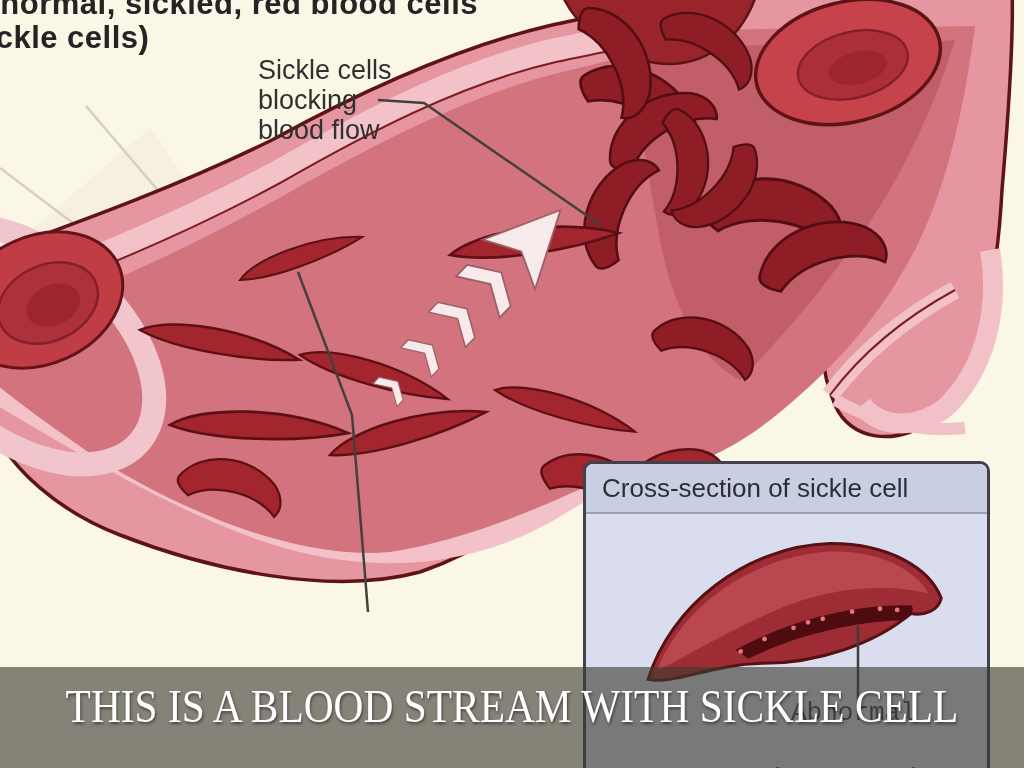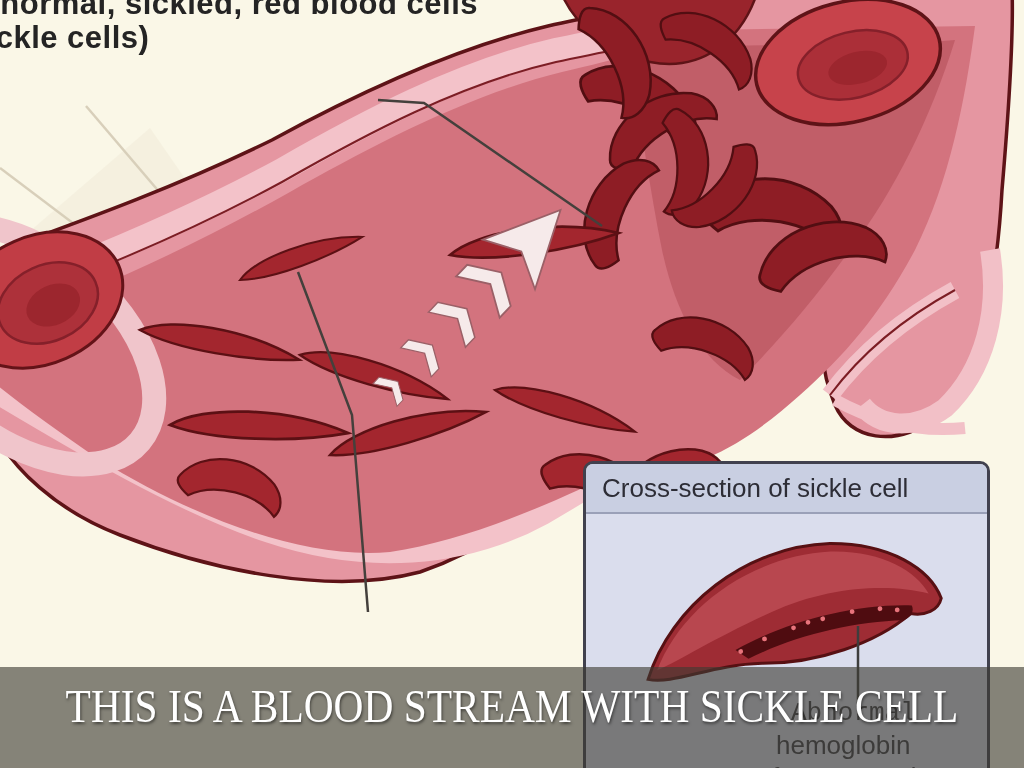--- a/index.html
+++ b/index.html
@@ -160,20 +160,25 @@
       <path d="M 378,100 L 424,103 L 602,226"></path>
       <path d="M 298,272 L 352,415 L 368,612"></path>
     </g>
   </svg>
 
   <div class="heading">
     <div>Abnormal, sickled, red blood cells</div>
     <div>(sickle cells)</div>
   </div>
 
+  <div class="lbl lbl-blocking">
+    <div>Sickle cells</div>
+    <div>blocking</div>
+    <div>blood flow</div>
+  </div>
 
 
   <div class="inset">
     <svg class="inset-svg" width="401" height="301" viewBox="0 0 401 301">
       <g transform="translate(205,140) rotate(-6)">
         <path d="M -150,60 C -120,-10 -40,-62 45,-56 C 105,-50 142,-20 150,10
                  C 146,22 132,26 118,22 C 80,48 20,62 -35,56
                  C -85,52 -125,68 -150,60 Z" fill="#9e2c34" stroke="#571013" stroke-width="3"></path>
         <path d="M -140,52 C -110,-8 -35,-52 45,-48 C 95,-44 128,-20 138,4
                  C 100,-10 40,-14 -20,6 C -75,24 -115,44 -140,52 Z" fill="#b8474f"></path>
@@ -188,20 +193,19 @@
             <circle cx="60" cy="14" r="2.4"></circle>
           <circle cx="88" cy="14" r="2.4"></circle>
             <circle cx="105" cy="17" r="2.4"></circle>
         </g>
       </g>
       <line x1="272" y1="162" x2="272" y2="240" stroke="#3d3d3d" stroke-width="2.5"></line>
     </svg>
     <div class="inset-header"></div>
     <div class="inset-title">Cross-section of sickle cell</div>
     <div class="inset-lbl" style="left:205px;top:234px;font-family:Liberation Mono, monospace;">Abnormal</div>
-    <div class="inset-lbl" style="left:190px;top:266px;">hemoglobin</div>
     <div class="inset-lbl" style="left:186px;top:298px;">forms strands</div>
   </div>
 
   <div class="banner"></div>
   <div class="caption">THIS IS A BLOOD STREAM WITH SICKLE CELL</div>
 
 </div>
 
 </body></html>

